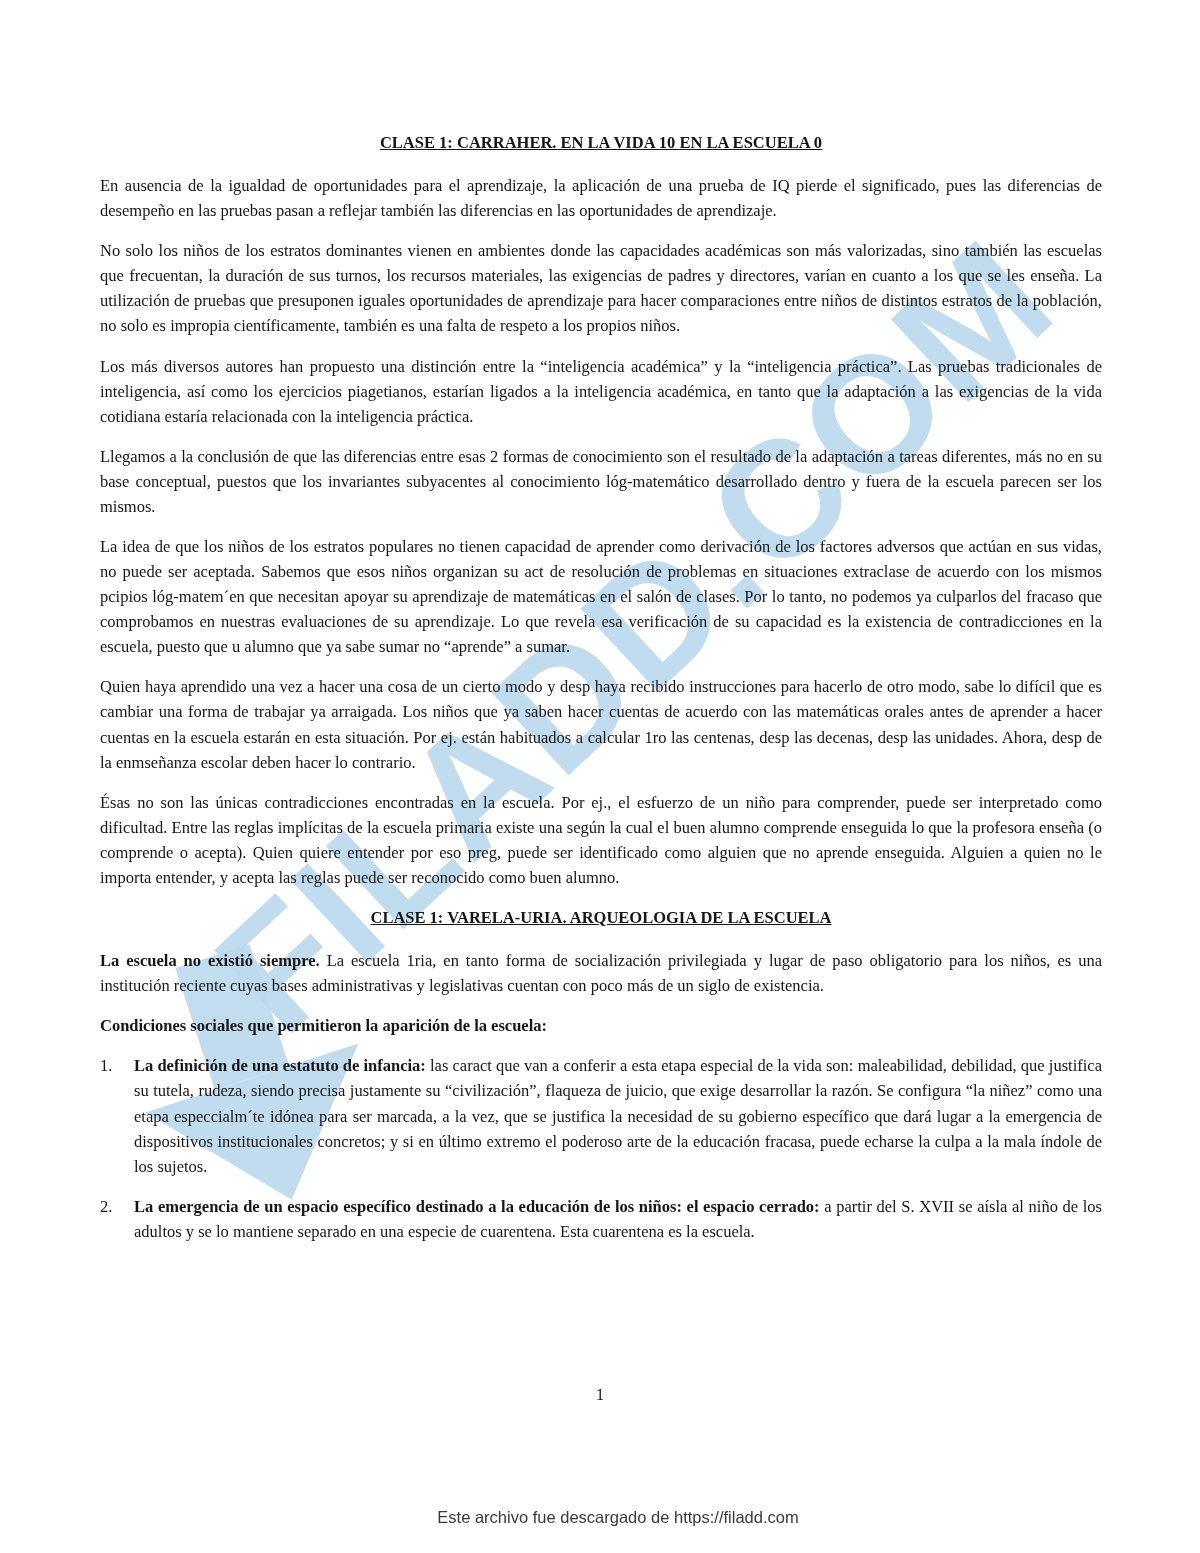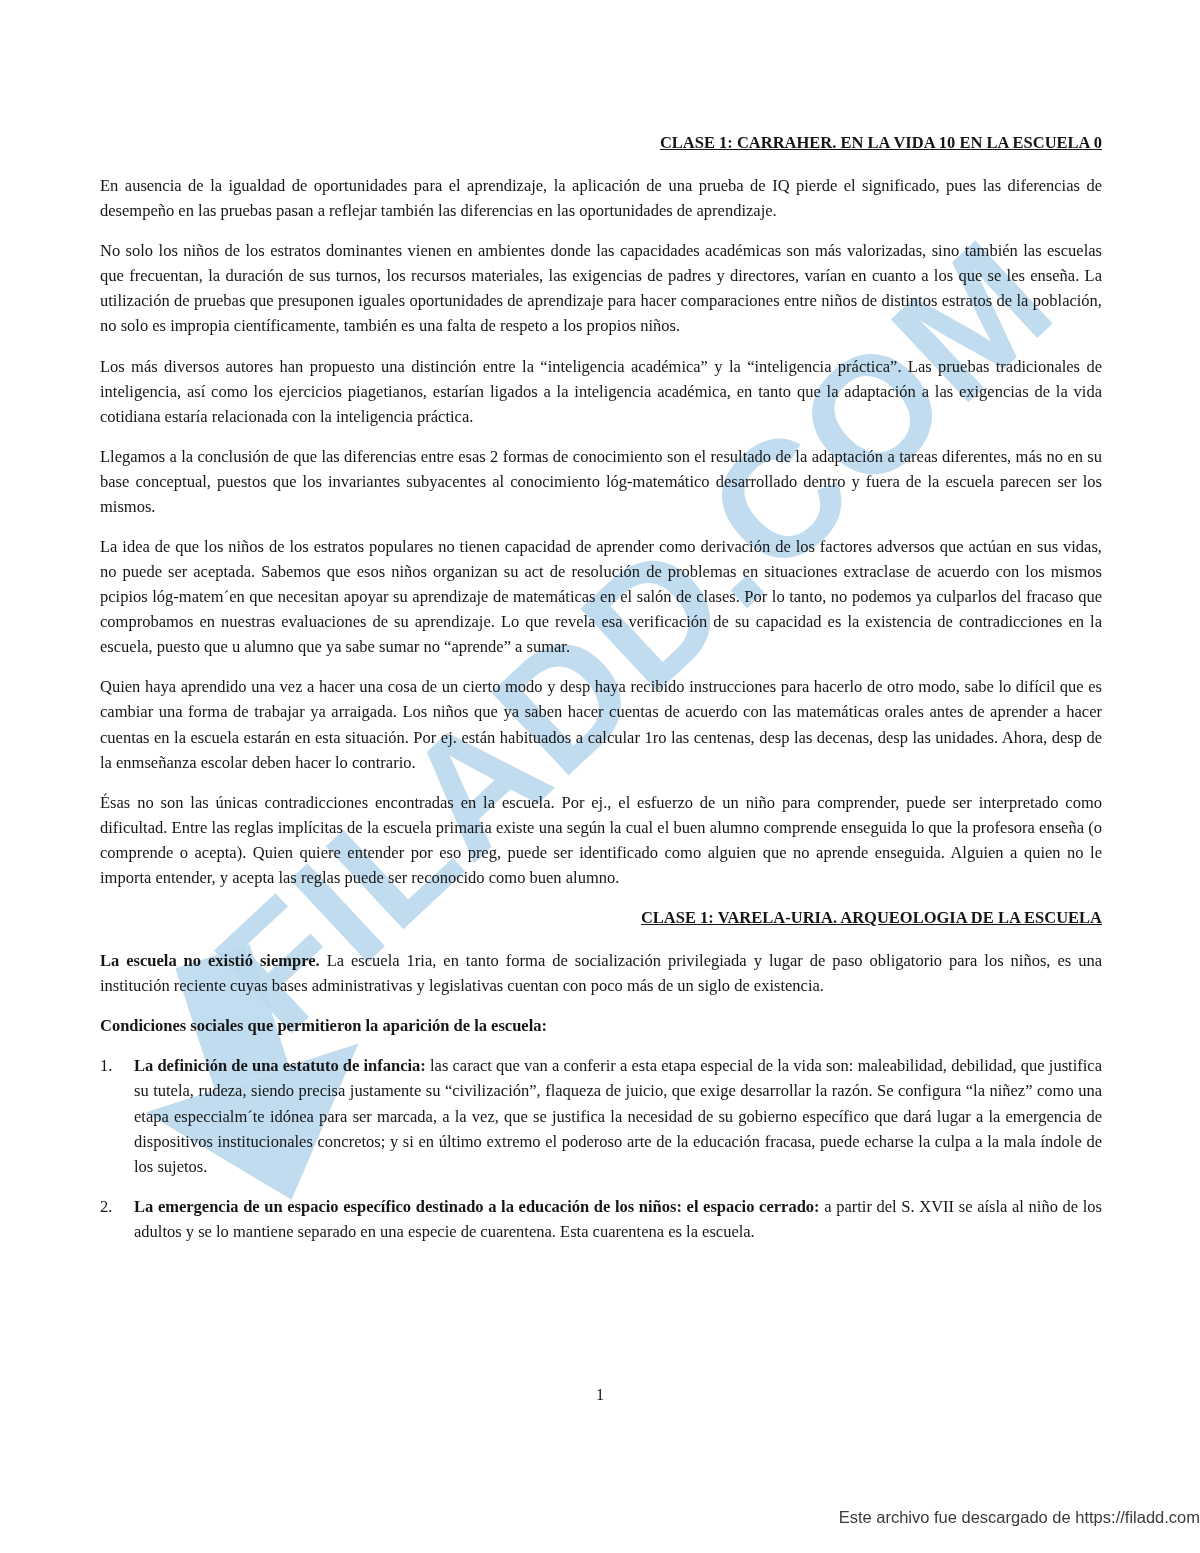--- a/index.html
+++ b/index.html
@@ -16,35 +16,35 @@
   }
   .wm-arrow { position:absolute; left:140px; top:950px; z-index:1; width:224px; transform:rotate(-18deg); opacity:0.9; }
   .wm-arrow .stem { width:78px; height:128px; background:#bcd9ee; margin:0 auto; }
   .wm-arrow .head { width:0; height:0; border-left:112px solid transparent; border-right:112px solid transparent; border-top:128px solid #bcd9ee; }
 
   
   .content {
     position:relative; z-index:2; padding:130px 98px 0 100px;
     font-size:16.5px; line-height:1.52;
   }
-  .heading { font-weight:bold; text-decoration:underline; margin:0 0 18px; text-align:right; }
+  .heading { font-weight:bold; text-decoration:underline; margin:0 0 18px; text-align:center; }
   p.para  { margin:1px 0 15px; text-align:justify; }
   .lead   { font-weight:bold; }
   .list-item { display:flex; margin:0 0 15px; }
   .num    { flex:0 0 34px; width:34px; }
   .item-text { flex:1; text-align:justify; }
   p.indent { margin:0 0 15px 34px; text-align:justify; }
 
   .page-number {
     position:absolute; left:0; right:0; top:1386px; z-index:2;
     text-align:center; font-size:16px; color:#161616;
   }
   .footer {
     position:absolute; left:0; right:0; top:1508px; z-index:2;
-    text-align:right; font-family:"Liberation Sans", sans-serif;
+    text-align:center; font-family:"Liberation Sans", sans-serif;
     font-size:16.5px; color:#3a3a3a;padding-left:36px;
   }
 </style>
 </head>
 <body>
 
 <div class="page">
 
   <div class="wm-arrow">
     <div class="stem"></div>

